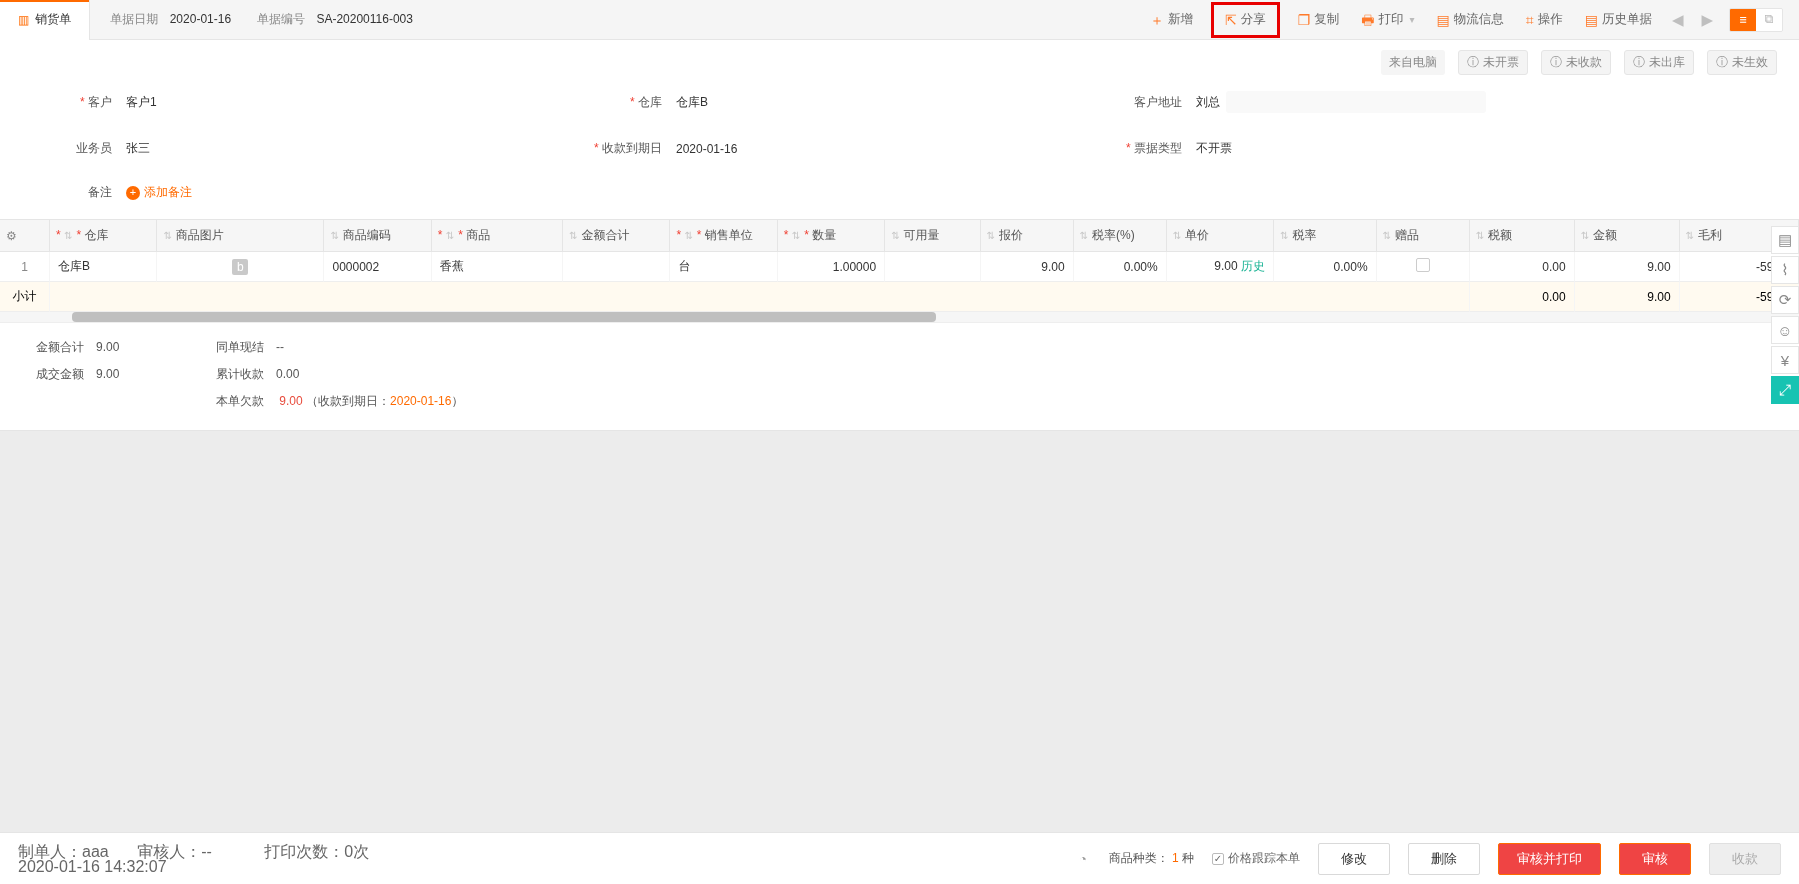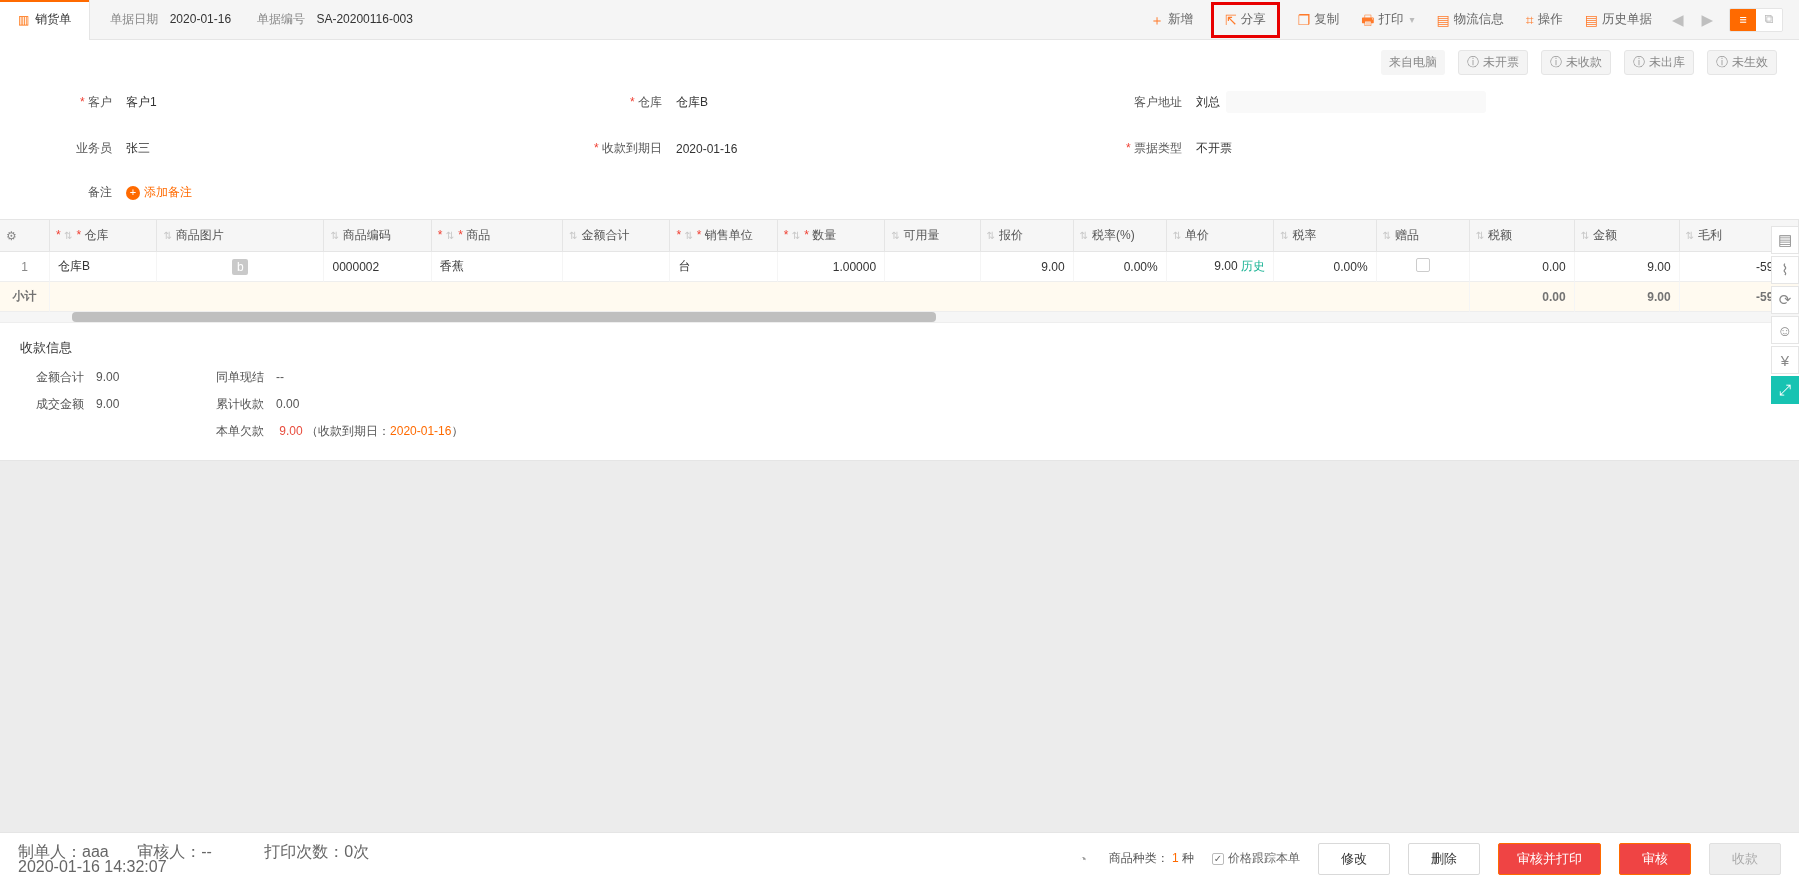--- a/index.html
+++ b/index.html
@@ -132,21 +132,21 @@
   .grid th .sort { color:#c7c7c7; margin-right:4px; font-size:10px; display:inline-block; line-height:8px; vertical-align:middle; }
   .grid th.req span.lbl::before { content:"* "; color:#f04134; }
   .grid td {
     border-bottom:1px solid #eee;
     border-right:1px solid #f5f5f5;
     padding:0 8px;
     height:30px;
     white-space:nowrap;
   }
   .r-right { text-align:right; }
-  .subtotal-row td { background:#fffaf0; font-weight:bold; color:#737373;margin-top:27px; }
+  .subtotal-row td { background:#fffaf0; font-weight:normal; color:#000000;margin-top:27px; }
   .img-ph { display:inline-flex; width:16px; height:16px; background:#c9c9c9; color:#fff; justify-content:center; align-items:center; border-radius:2px; font-size:12px; }
   .hist-link { color:#1ab394; cursor:pointer; }
   .gear-cell { text-align:center; color:#888; }
   .c-gear { color:#888; }
   .chk { width:14px; height:14px; border:1px solid #ccc; border-radius:2px; display:inline-block; background:#fff; }
 
   .hscroll {
     height:10px;
     background:#f6f6f6;
     position:relative;
@@ -405,21 +405,20 @@
             <td class="r-right">-59.21</td>
           </tr>
         </tbody>
       </table>
       <div class="hscroll">
         <div class="thumb"></div>
       </div>
     </div>
 
     <div class="receipt">
-      <h4>收款信息</h4>
       <div class="receipt-grid">
         <div><span class="rlbl">金额合计</span><span>9.00</span></div>
         <div><span class="rlbl">同单现结</span><span>--</span></div>
         <div><span class="rlbl">成交金额</span><span>9.00</span></div>
         <div><span class="rlbl">累计收款</span><span>0.00</span></div>
         <div></div>
         <div>
           <span class="rlbl">本单欠款</span>
           <span class="rred">9.00</span>
           <span>（收款到期日：</span><span class="rorange">2020-01-16</span><span>）</span>

